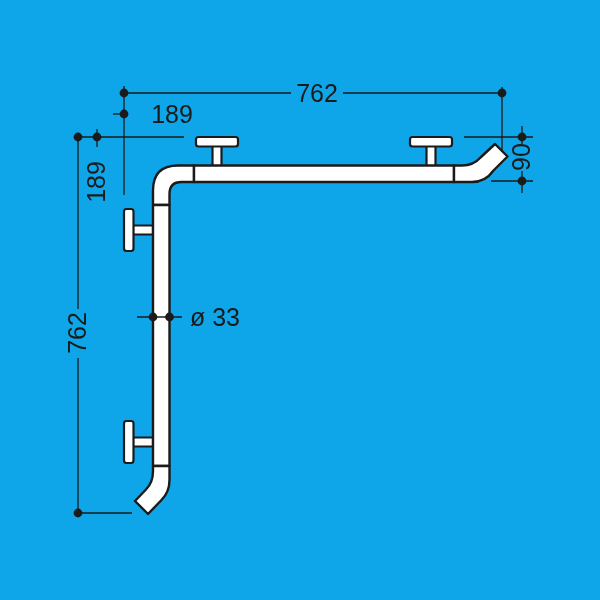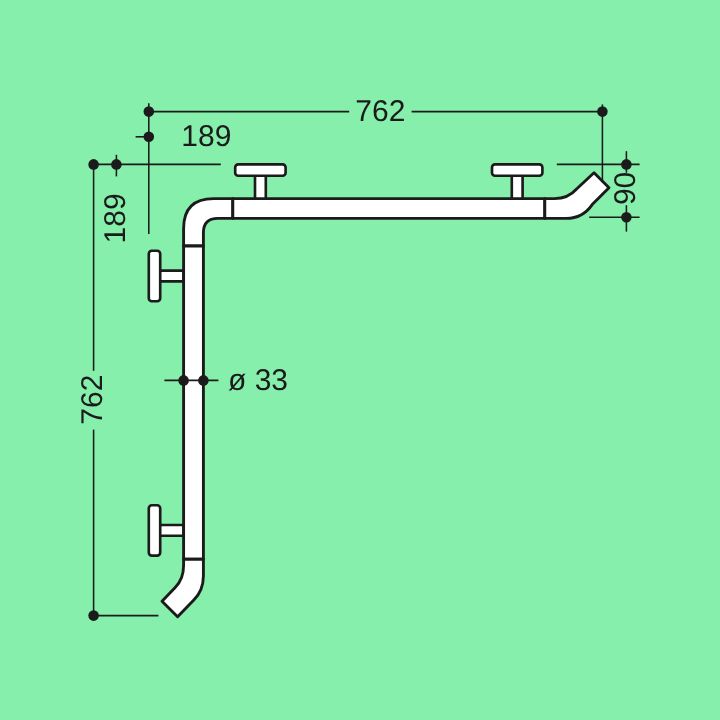--- a/index.html
+++ b/index.html
@@ -8,21 +8,21 @@
     background: #ffffff;
     width: 600px;
     height: 600px;
     overflow: hidden;
     font-family: "Liberation Sans", sans-serif;
   }
   .canvas {
     position: relative;
     width: 600px;
     height: 600px;
-    background: #86efac;
+    background: #0ea5e9;
   }
   svg { display: block; }
   .tube {
     fill: #ffffff;
     stroke: #1b1b1b;
     stroke-width: 2.4;
     stroke-linejoin: round;
   }
   .flange {
     fill: #ffffff;

